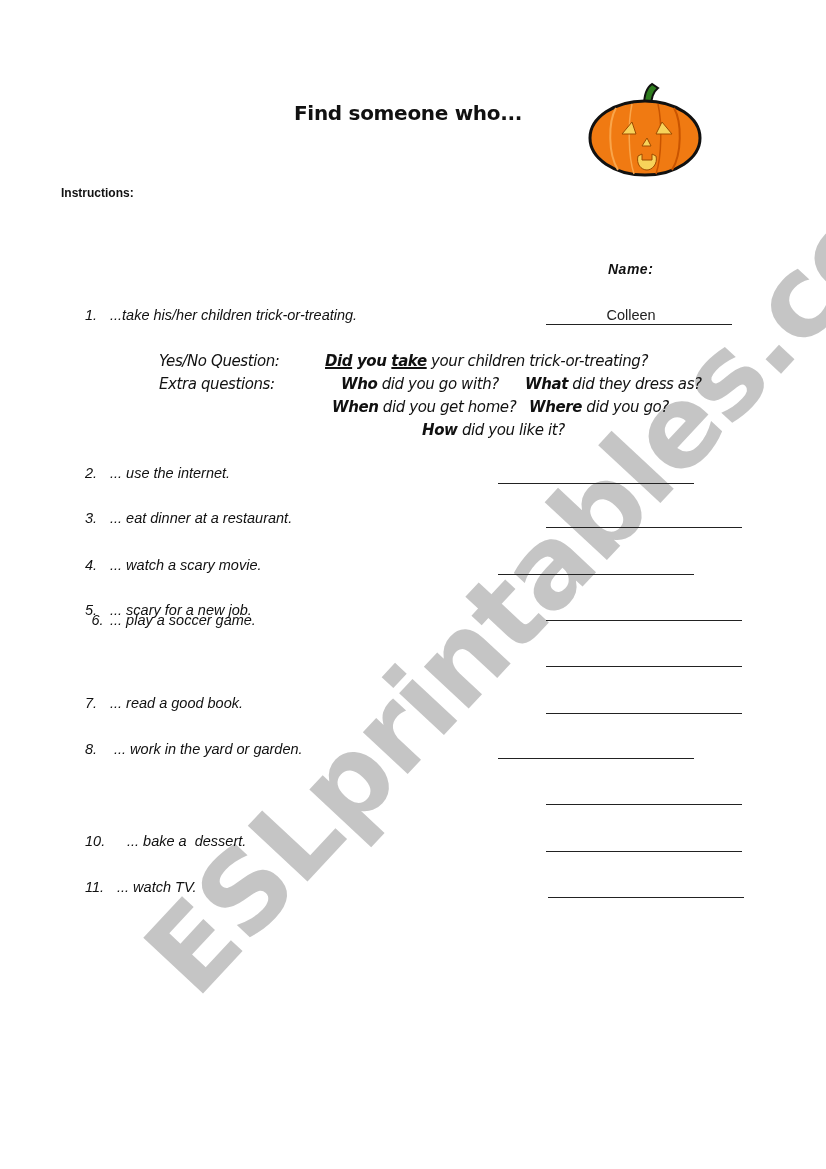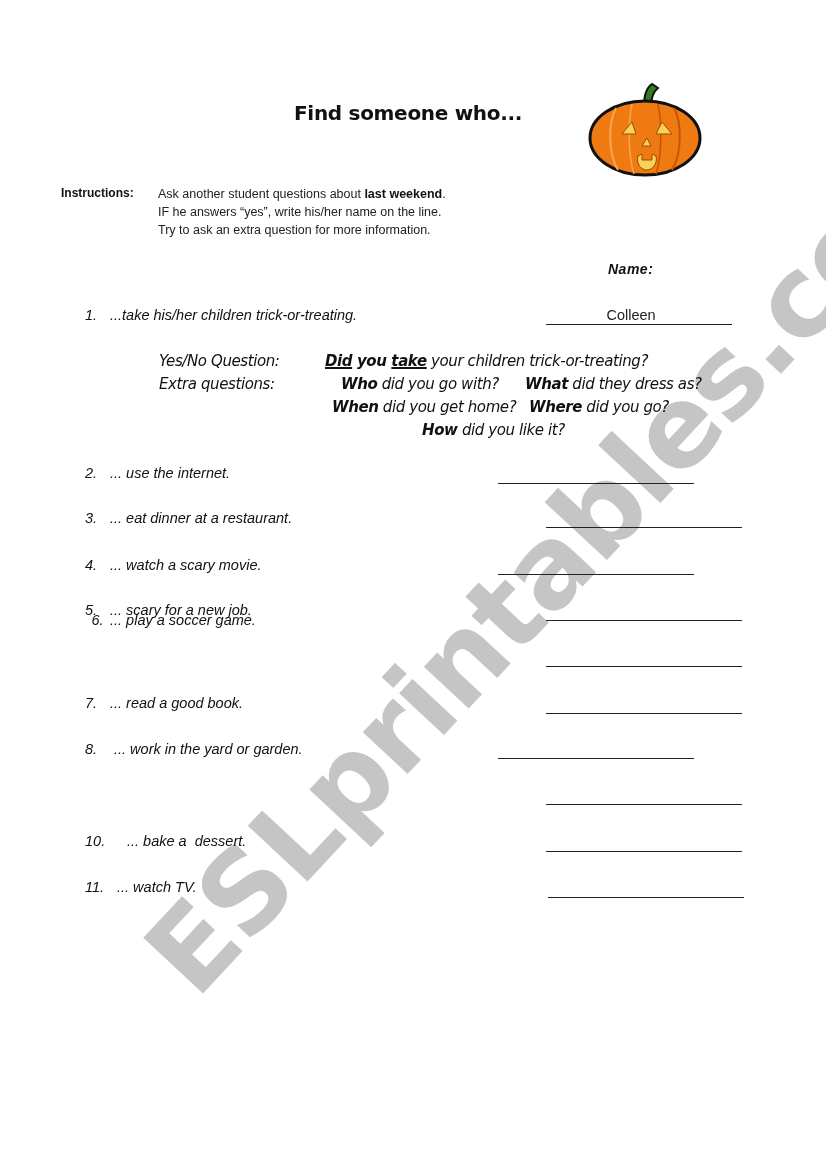--- a/index.html
+++ b/index.html
@@ -48,25 +48,20 @@
     <path d="M88 26 C96 40 96 72 86 88" fill="none" stroke="#c95400" stroke-width="2"></path>
     <path d="M46 22 C42 40 42 74 48 92" fill="none" stroke="#f9a54a" stroke-width="1.5"></path>
     <path d="M72 22 C76 40 76 74 70 92" fill="none" stroke="#c95400" stroke-width="1.5"></path>
     <path d="M36 52 L46 40 L50 52 Z" fill="#f7d35a" stroke="#9c4a00" stroke-width="1"></path>
     <path d="M70 52 L76 40 L86 52 Z" fill="#f7d35a" stroke="#9c4a00" stroke-width="1"></path>
     <path d="M56 64 L61 56 L65 64 Z" fill="#f7d35a" stroke="#9c4a00" stroke-width="1"></path>
     <path d="M52 74 L56 72 L56 78 L66 78 L66 72 L70 74 C72 82 66 88 61 88 C55 88 50 82 52 74 Z" fill="#f7d35a" stroke="#9c4a00" stroke-width="1"></path>
   </svg>
 
   <div class="instr-label">Instructions:</div>
-  <div class="instr-lines">
-    <div><span>Ask another student questions about </span><b>last weekend</b><span>.</span></div>
-    <div>IF he answers  “yes”, write his/her name on the line.</div>
-    <div>Try to ask an extra question for more information.</div>
-  </div>
 
   <div class="name-hdr">Name:</div>
 
   <div class="item" style="top:307px;"><span class="num" style="width:25px;">1.</span><span>...take his/her children trick-or-treating.</span></div>
   <div class="line" style="left:546px; top:324px; width:186px;"></div>
   <div class="answer" style="left:546px; top:307px; width:170px;">Colleen</div>
 
   <div class="q-block">
     <div class="q-row" style="left:0; top:0;">Yes/No Question:</div>
     <div class="q-row" style="left:166px; top:0;"><b><u>Did</u> <span>you</span> <u>take</u></b> <span>your children trick-or-treating?</span></div>

